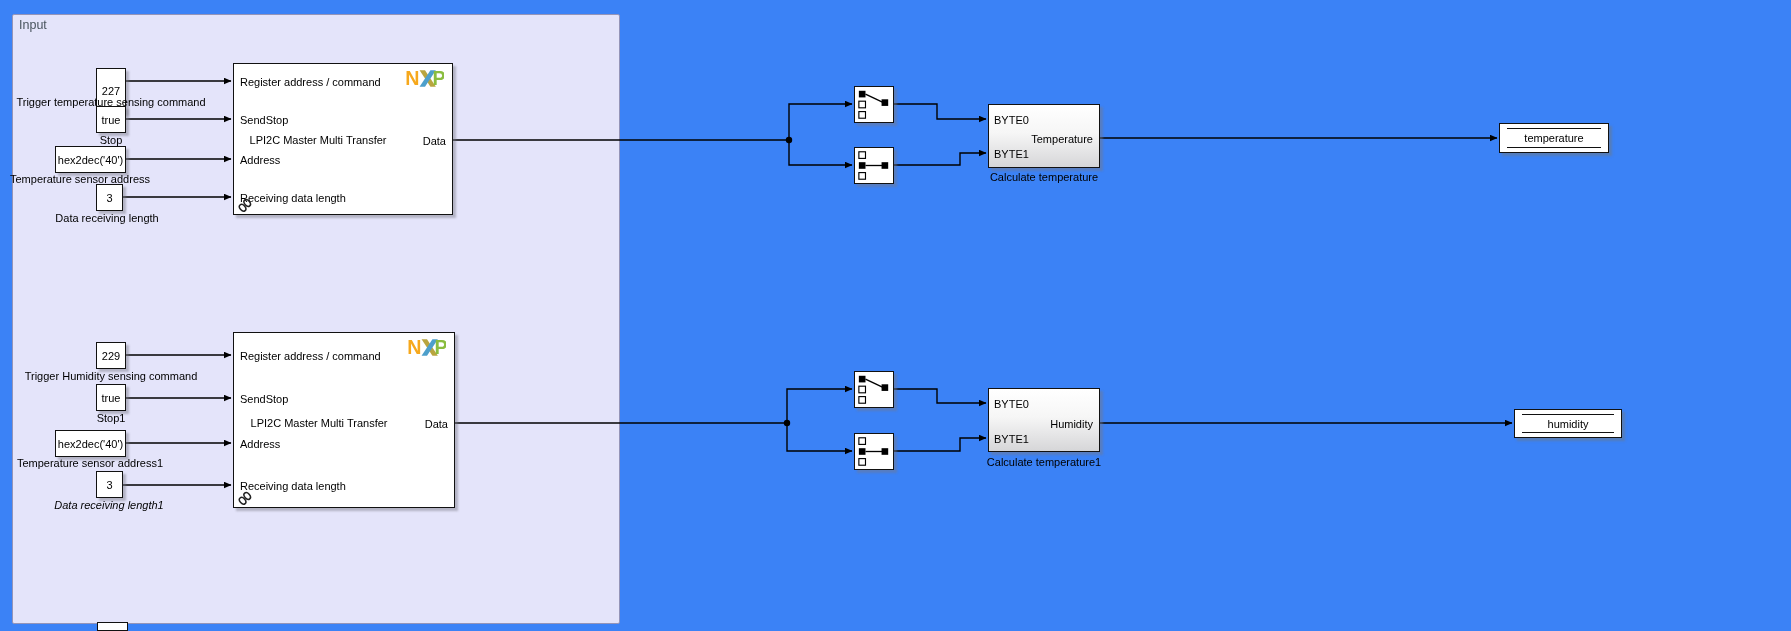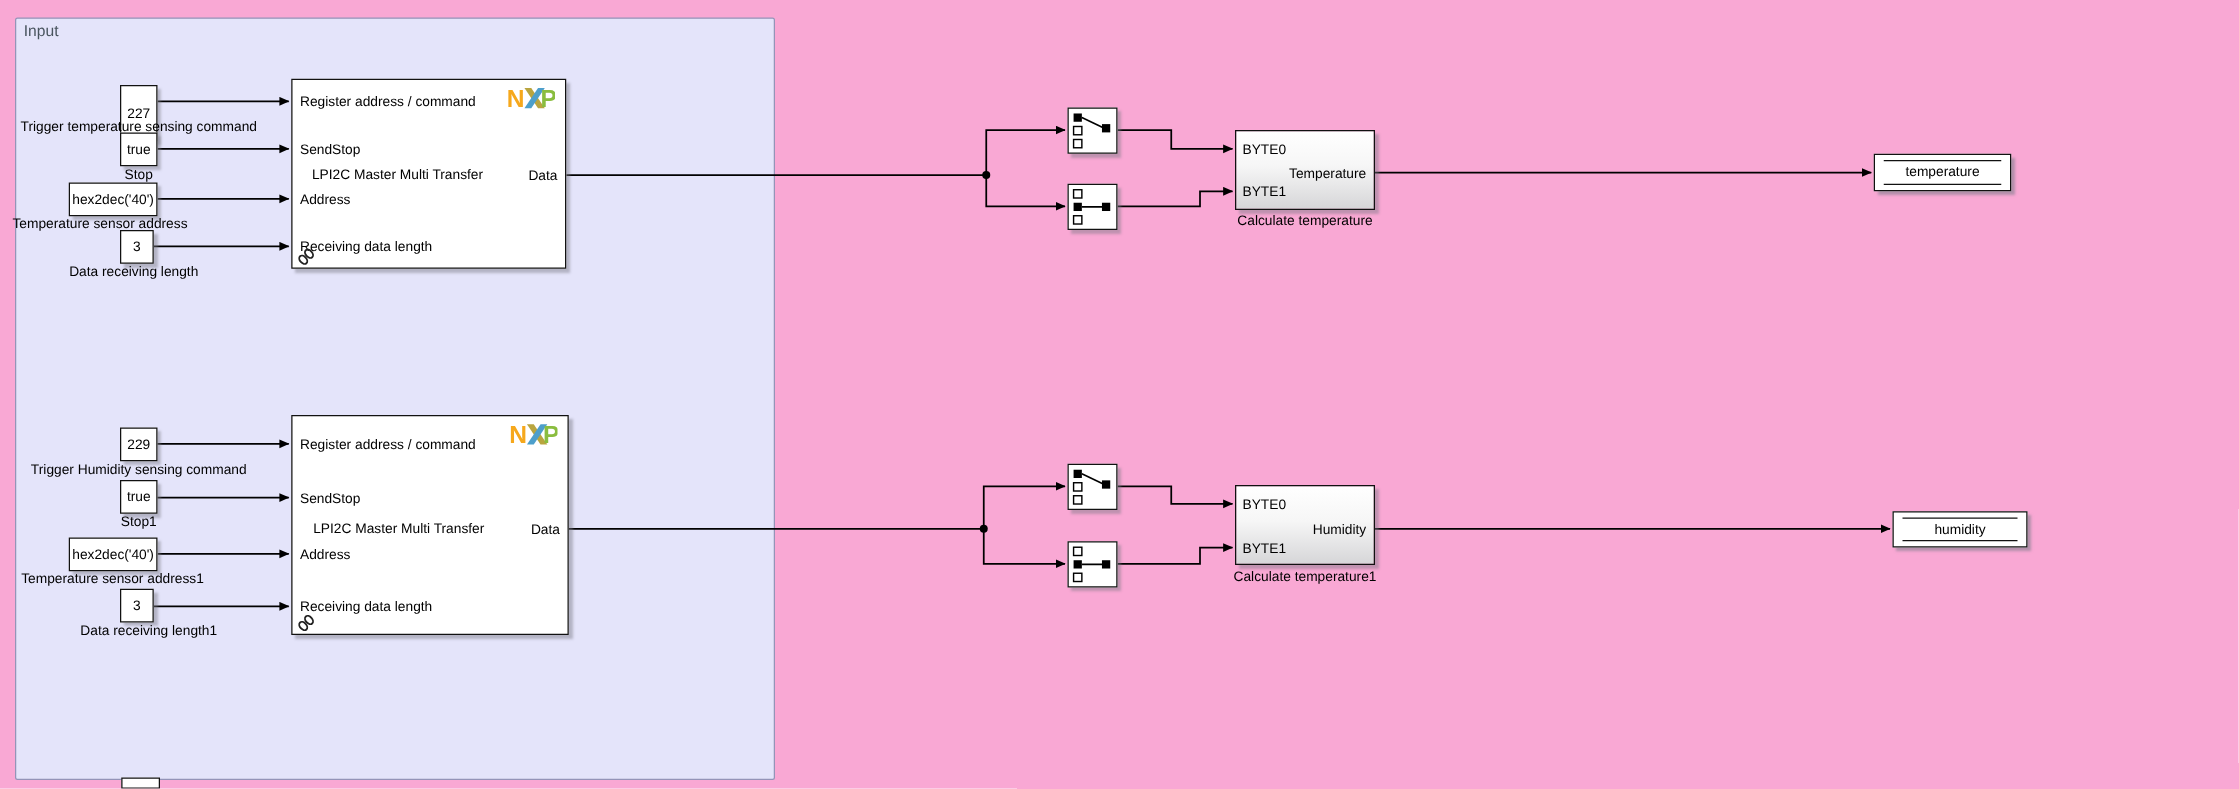--- a/index.html
+++ b/index.html
@@ -1,16 +1,16 @@
 <!DOCTYPE html>
 <html><head>
 <meta charset="utf-8">
 <style>
   html,body { margin:0; padding:0; background:#ffffff; font-family:"Liberation Sans", sans-serif; }
-  .canvas { position:relative; width:1791px; height:631px; background:#f9a8d4; overflow:hidden; }
+  .canvas { position:relative; width:1791px; height:631px; background:#3b82f6; overflow:hidden; }
 
   
   .region { position:absolute; border:1px solid; border-radius:2px; box-sizing:border-box; }
   .region-input     { left:12px;   top:14px; width:608px; height:610px; background:#e4e4fa; border-color:#9494b8; }
   .region-algorithm { left:658px;  top:21px; width:727px; height:603px; background:#eef4e3; border-color:#a3ad93; }
   .region-output    { left:1407px; top:19px; width:376px; height:605px; background:#e3f1fb; border-color:#7d9cb5; }
   .region-label { position:absolute; top:3px; left:6px; font-size:12.5px; color:#49545e; }
 
   
   svg.wires { position:absolute; left:0; top:0; width:1791px; height:631px; z-index:2; pointer-events:none; }
@@ -172,21 +172,21 @@
   <div class="ext-label" style="left:111px;top:412px;">Stop1</div>
 
   <div class="const" style="left:55px;top:430px;width:71px;height:27px;">
     <span>hex2dec('40')</span>
   </div>
   <div class="ext-label" style="left:90px;top:457px;">Temperature sensor address1</div>
 
   <div class="const" style="left:96px;top:471px;width:27px;height:27px;">
     <span>3</span>
   </div>
-  <div class="ext-label" style="left:119px;top:499px;">Data receiving length1</div>
+  <div class="ext-label" style="left:109px;top:499px;font-style:italic;">Data receiving length1</div>
 
   <div class="block" style="left:233px;top:332px;width:222px;height:176px;">
     <span class="port-label" style="left:6px;top:16px;">Register address / command</span>
     <span class="port-label" style="left:6px;top:59px;">SendStop</span>
     <span class="port-label" style="left:6px;top:104px;">Address</span>
     <span class="port-label" style="left:6px;top:146px;">Receiving data length</span>
     <span class="block-title" style="top:84px;">LPI2C Master Multi Transfer</span>
     <span class="port-label" style="right:6px;top:84px;">Data</span>
     <svg class="nxp-logo" width="38" height="21" viewBox="0 0 56 30">
       <text x="-1" y="25" font-size="29" font-weight="bold" fill="#F6A81C">N</text>

